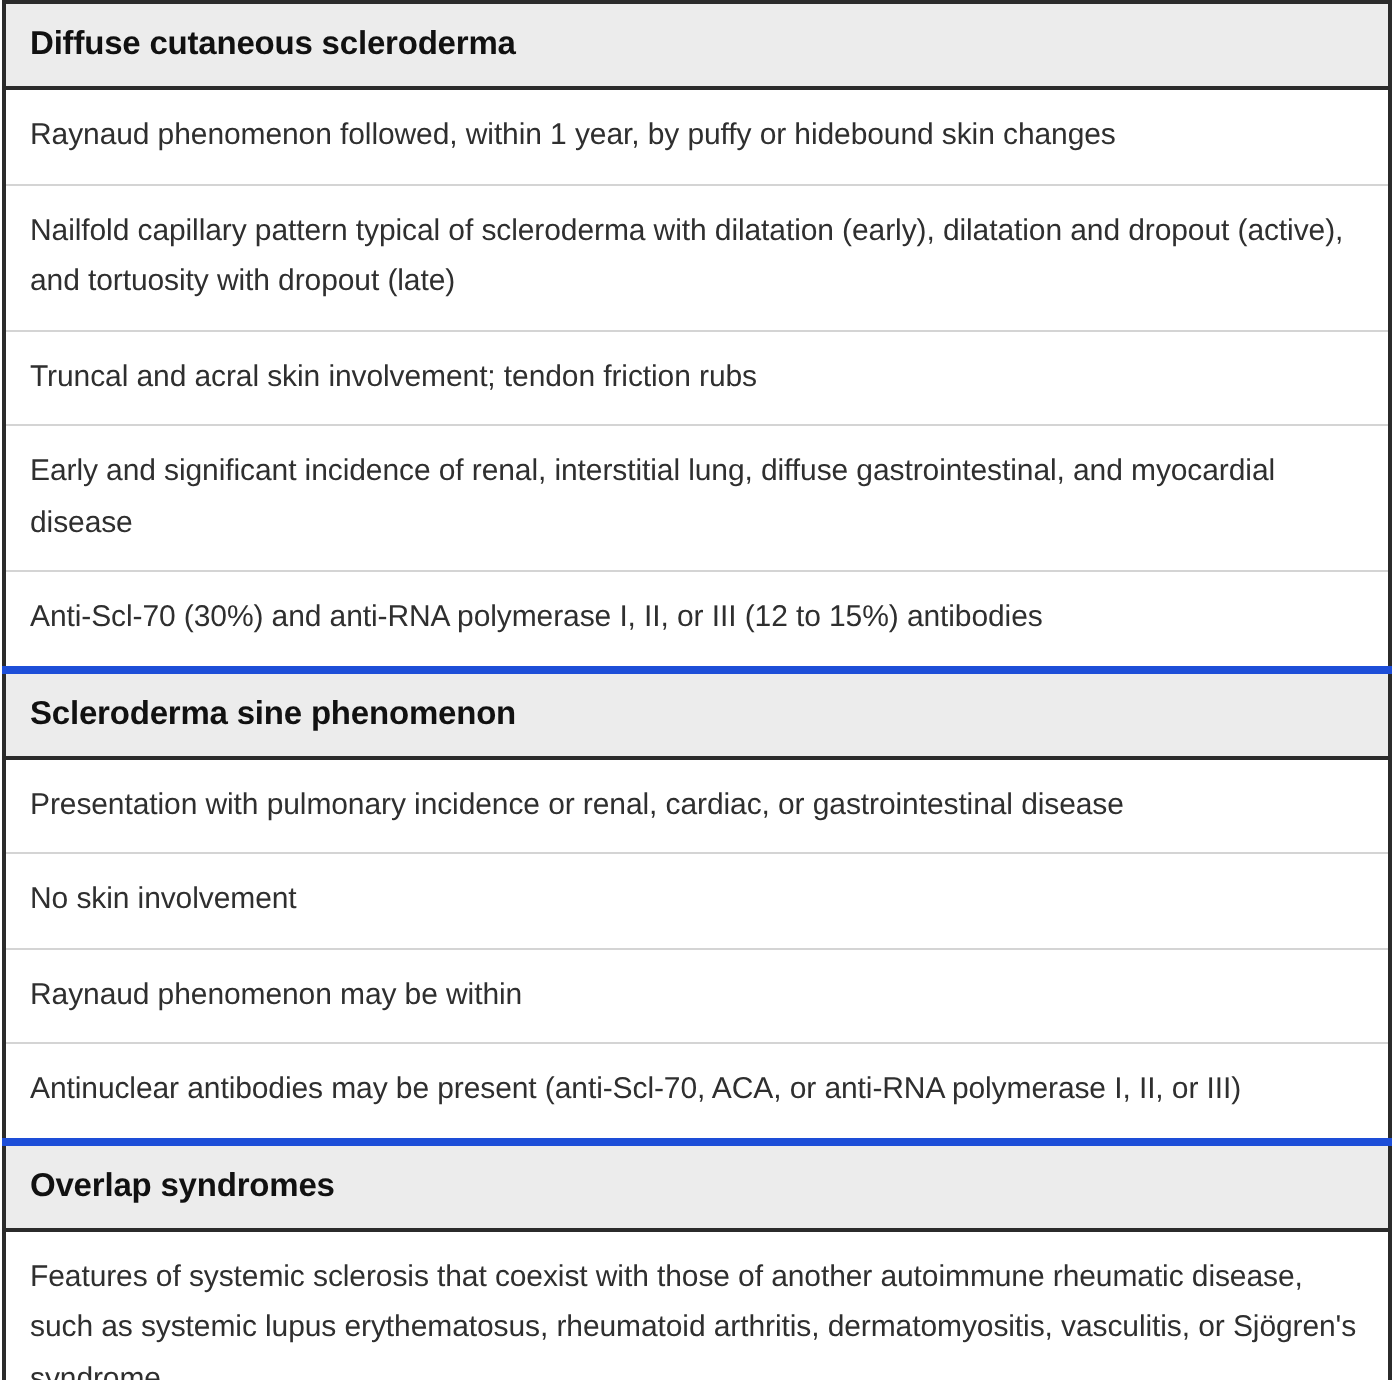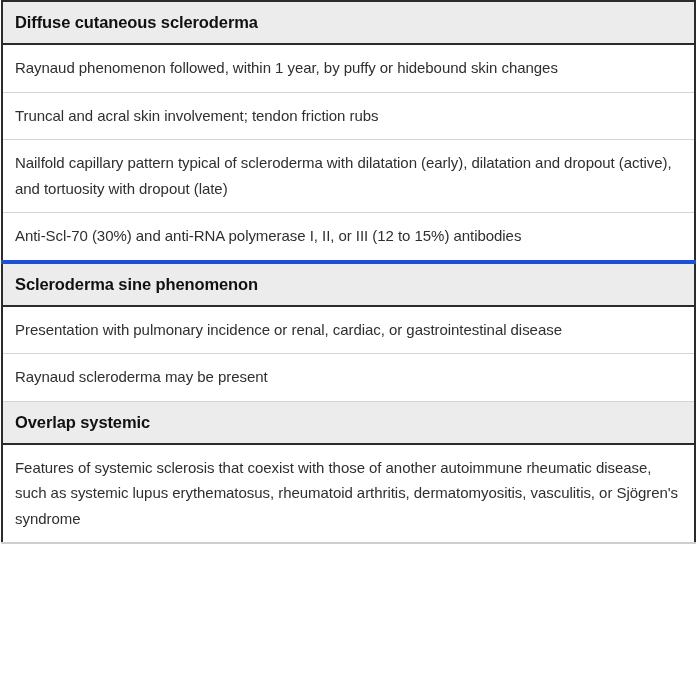--- a/index.html
+++ b/index.html
@@ -84,60 +84,75 @@
       </tr>
 
       <tr class="data-row">
         <td>
           <span>Raynaud phenomenon followed, within 1 year, by puffy or hidebound skin changes</span>
         </td>
       </tr>
 
       <tr class="data-row">
         <td>
+          <span>Nailfold capillary pattern typical of scleroderma with dilatation (early), dilatation and dropout (active), and tortuosity with dropout (late)</span>
+        </td>
+      </tr>
+
+      <tr class="data-row">
+        <td>
           <span>Truncal and acral skin involvement; tendon friction rubs</span>
         </td>
       </tr>
 
       <tr class="data-row">
         <td>
-          <span>Nailfold capillary pattern typical of scleroderma with dilatation (early), dilatation and dropout (active), and tortuosity with dropout (late)</span>
+          <span>Early and significant incidence of renal, interstitial lung, diffuse gastrointestinal, and myocardial disease</span>
         </td>
       </tr>
-
 
       <tr class="data-row last-of-section">
         <td>
           <span>Anti-Scl-70 (30%) and anti-RNA polymerase I, II, or III (12 to 15%) antibodies</span>
         </td>
       </tr>
 
       <tr class="section-header-row">
         <td>
           <span>Scleroderma sine phenomenon</span>
         </td>
       </tr>
 
       <tr class="data-row">
         <td>
           <span>Presentation with pulmonary incidence or renal, cardiac, or gastrointestinal disease</span>
         </td>
       </tr>
 
+      <tr class="data-row">
+        <td>
+          <span>No skin involvement</span>
+        </td>
+      </tr>
 
       <tr class="data-row">
         <td>
-          <span>Raynaud scleroderma may be present</span>
+          <span>Raynaud phenomenon may be within</span>
         </td>
       </tr>
 
+      <tr class="data-row last-of-section">
+        <td>
+          <span>Antinuclear antibodies may be present (anti-Scl-70, ACA, or anti-RNA polymerase I, II, or III)</span>
+        </td>
+      </tr>
 
       <tr class="section-header-row">
         <td>
-          <span>Overlap systemic</span>
+          <span>Overlap syndromes</span>
         </td>
       </tr>
 
       <tr class="data-row table-last">
         <td>
           <span>Features of systemic sclerosis that coexist with those of another autoimmune rheumatic disease, such as systemic lupus erythematosus, rheumatoid arthritis, dermatomyositis, vasculitis, or Sjögren's syndrome</span>
         </td>
       </tr>
 
     </tbody>

